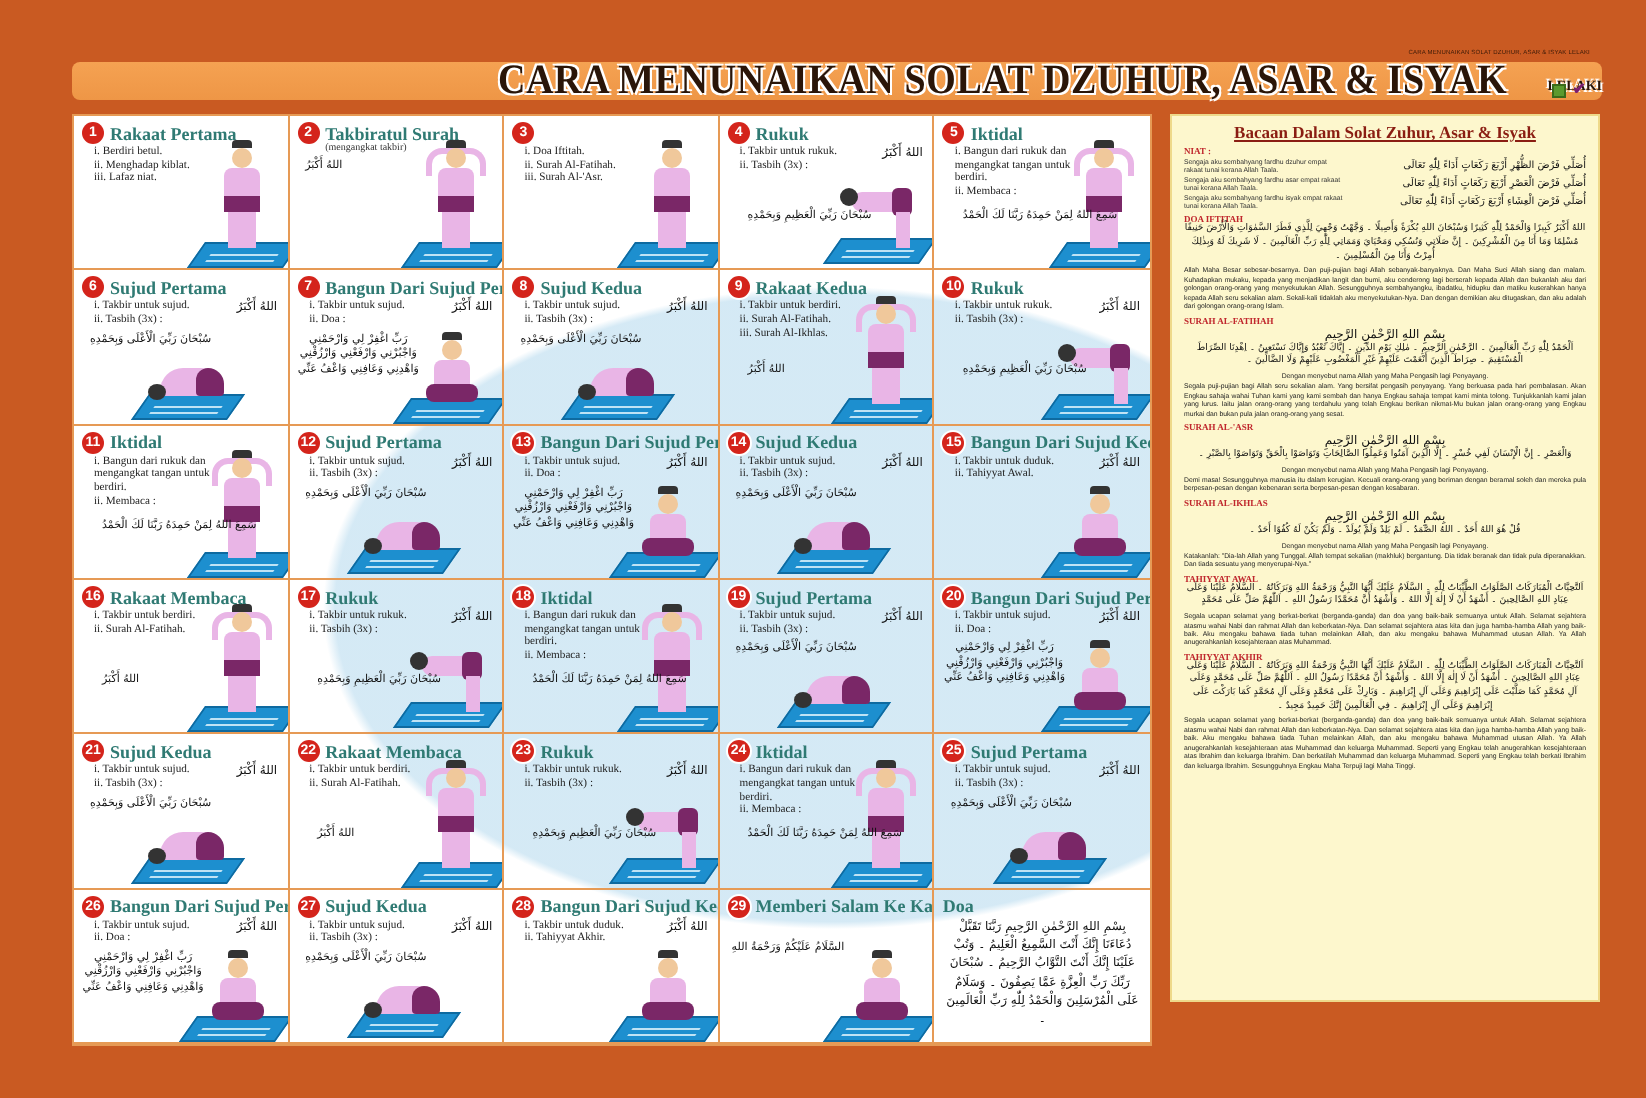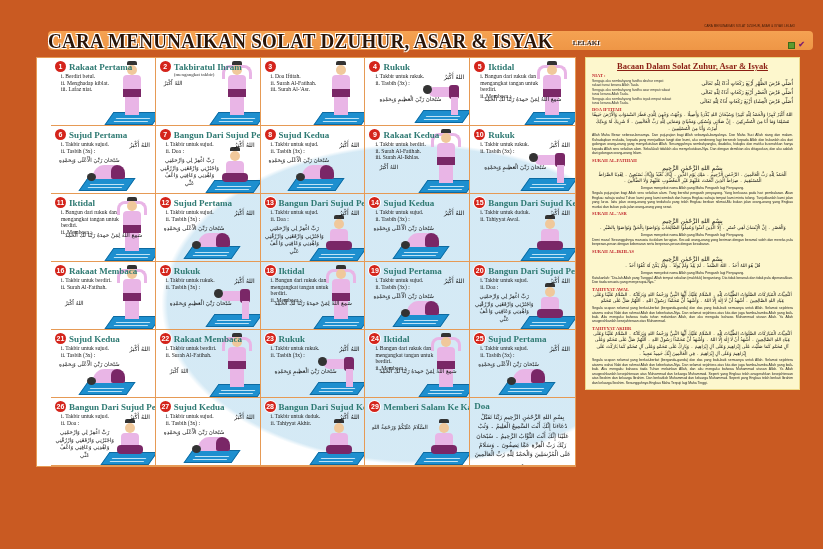--- a/index.html
+++ b/index.html
@@ -8,48 +8,47 @@
     background: #c95a22;
     font-family: "Liberation Serif", serif;
     position: relative;
   }
   .top-note {
     position: absolute; right: 28px; top: 24px;
     font-family: "Liberation Sans", sans-serif;
     font-size: 3px; color: #3a1a08; letter-spacing: 0.1px;
   }
   .banner {
-    position: absolute; left: 48px; top: 31px; width: 765px; height: 19px;
+    position: absolute; left: 36px; top: 31px; width: 765px; height: 19px;
     background: linear-gradient(#f5a252, #ee9646);
     border-radius: 4px;
-    display: flex; align-items: center; justify-content: flex-start;
+    display: flex; align-items: center; justify-content: flex-end;
   }
   .banner-title {
     font-family: "Liberation Serif", serif; font-weight: bold;
     font-size: 19px; color: #2a1508; letter-spacing: 0.3px;
     text-shadow: 0 0 1px #fff, 1px 1px 0 #fff, -1px -1px 0 #fff, 1px -1px 0 #fff, -1px 1px 0 #fff;
     transform: scaleY(1.1);
   }
   .banner-sub {
     font-size: 7px; font-weight: bold; color: #2a1508; margin-left: 20px; margin-top: 5px;
     text-shadow: 0 0 1px #fff, 1px 1px 0 #fff, -1px -1px 0 #fff;
   }
   .logos { position: absolute; right: 8px; top: 10px; display: flex; gap: 3px; align-items: center; }
   .logo-jakim { width: 7px; height: 7px; background: #5c9a2e; border: 1px solid #3b6b1a; }
   .logo-check { font-size: 8px; color: #7b1d6f; font-weight: bold; line-height: 1; }
 
   .grid {
-    position: absolute; left: 36px; top: 57px; width: 540px; height: 410px;
+    position: absolute; left: 36px; top: 57px; width: 540px; height: 466px;
     background: #fff;
     display: grid;
     grid-template-columns: repeat(5, 1fr);
     grid-template-rows: repeat(6, 1fr);
     border: 1px solid #e69a55;
     overflow: hidden;
-    padding-left: 14px;
   }
   .grid::before {
     content: ""; position: absolute; left: -40px; top: 30px; width: 700px; height: 480px;
     border-radius: 50%;
     background: radial-gradient(ellipse at 60% 45%, rgba(190,222,240,0.65) 0%, rgba(190,222,240,0.65) 42%, rgba(255,255,255,0) 43%);
     pointer-events: none;
   }
   .cell {
     position: relative;
     border-right: 1px solid #e69a55; border-bottom: 1px solid #e69a55;
@@ -109,21 +108,21 @@
   .p-sujud .head { position: absolute; left: 0; top: 10px; width: 9px; height: 8px; background: #333; border-radius: 50%; }
   .p-sit { right: 10px; bottom: 8px; width: 30px; height: 38px; }
   .p-sit .cap { position: absolute; left: 10px; top: 0; width: 10px; height: 4px; background: #333; border-radius: 2px 2px 0 0; }
   .p-sit .head { position: absolute; left: 10px; top: 4px; width: 10px; height: 10px; background: #f0c89b; border-radius: 50%; }
   .p-sit .body { position: absolute; left: 6px; top: 14px; width: 18px; height: 16px; background: #e9b5e6; border-radius: 4px 4px 0 0; }
   .p-sit .sarong { position: absolute; left: 2px; top: 26px; width: 26px; height: 9px; background: #7a2767; border-radius: 4px; }
   .p-stand .mat, .p-sit .mat { left: -10px; bottom: -8px; }
 
   
   .reading {
-    position: absolute; left: 585px; top: 57px; width: 215px; height: 333px;
+    position: absolute; left: 585px; top: 57px; width: 215px; height: 444px;
     background: #fdf7cd;
     border: 1px solid #eed98a;
     padding: 3px 6px;
     overflow: hidden;
   }
   .reading-title {
     text-align: center; font-size: 8.5px; font-weight: bold; color: #8a1d12;
     text-decoration: underline; margin-bottom: 2px;
   }
   .sec-label { font-size: 4.5px; font-weight: bold; color: #c0272d; margin-top: 2px; text-transform: uppercase; }
@@ -165,21 +164,21 @@
         <span class="cap"></span>
         <span class="head"></span>
         <span class="body"></span>
         <span class="sarong"></span>
         <span class="legs"></span>
       </div>
     </div>
     <div class="cell">
       <div class="step-head">
         <span class="num">2</span>
-        <span class="step-title">Takbiratul Ihram</span>
+        <span class="step-title">Takbiratul Surah</span>
       </div>
       <div class="step-sub">(mengangkat takbir)</div>
       <div class="arabic ar-mid">اللهُ أَكْبَرُ</div>
       <div class="figure p-stand">
         <span class="mat"></span>
         <span class="arms-up"></span>
         <span class="cap"></span>
         <span class="head"></span>
         <span class="body"></span>
         <span class="sarong"></span>

